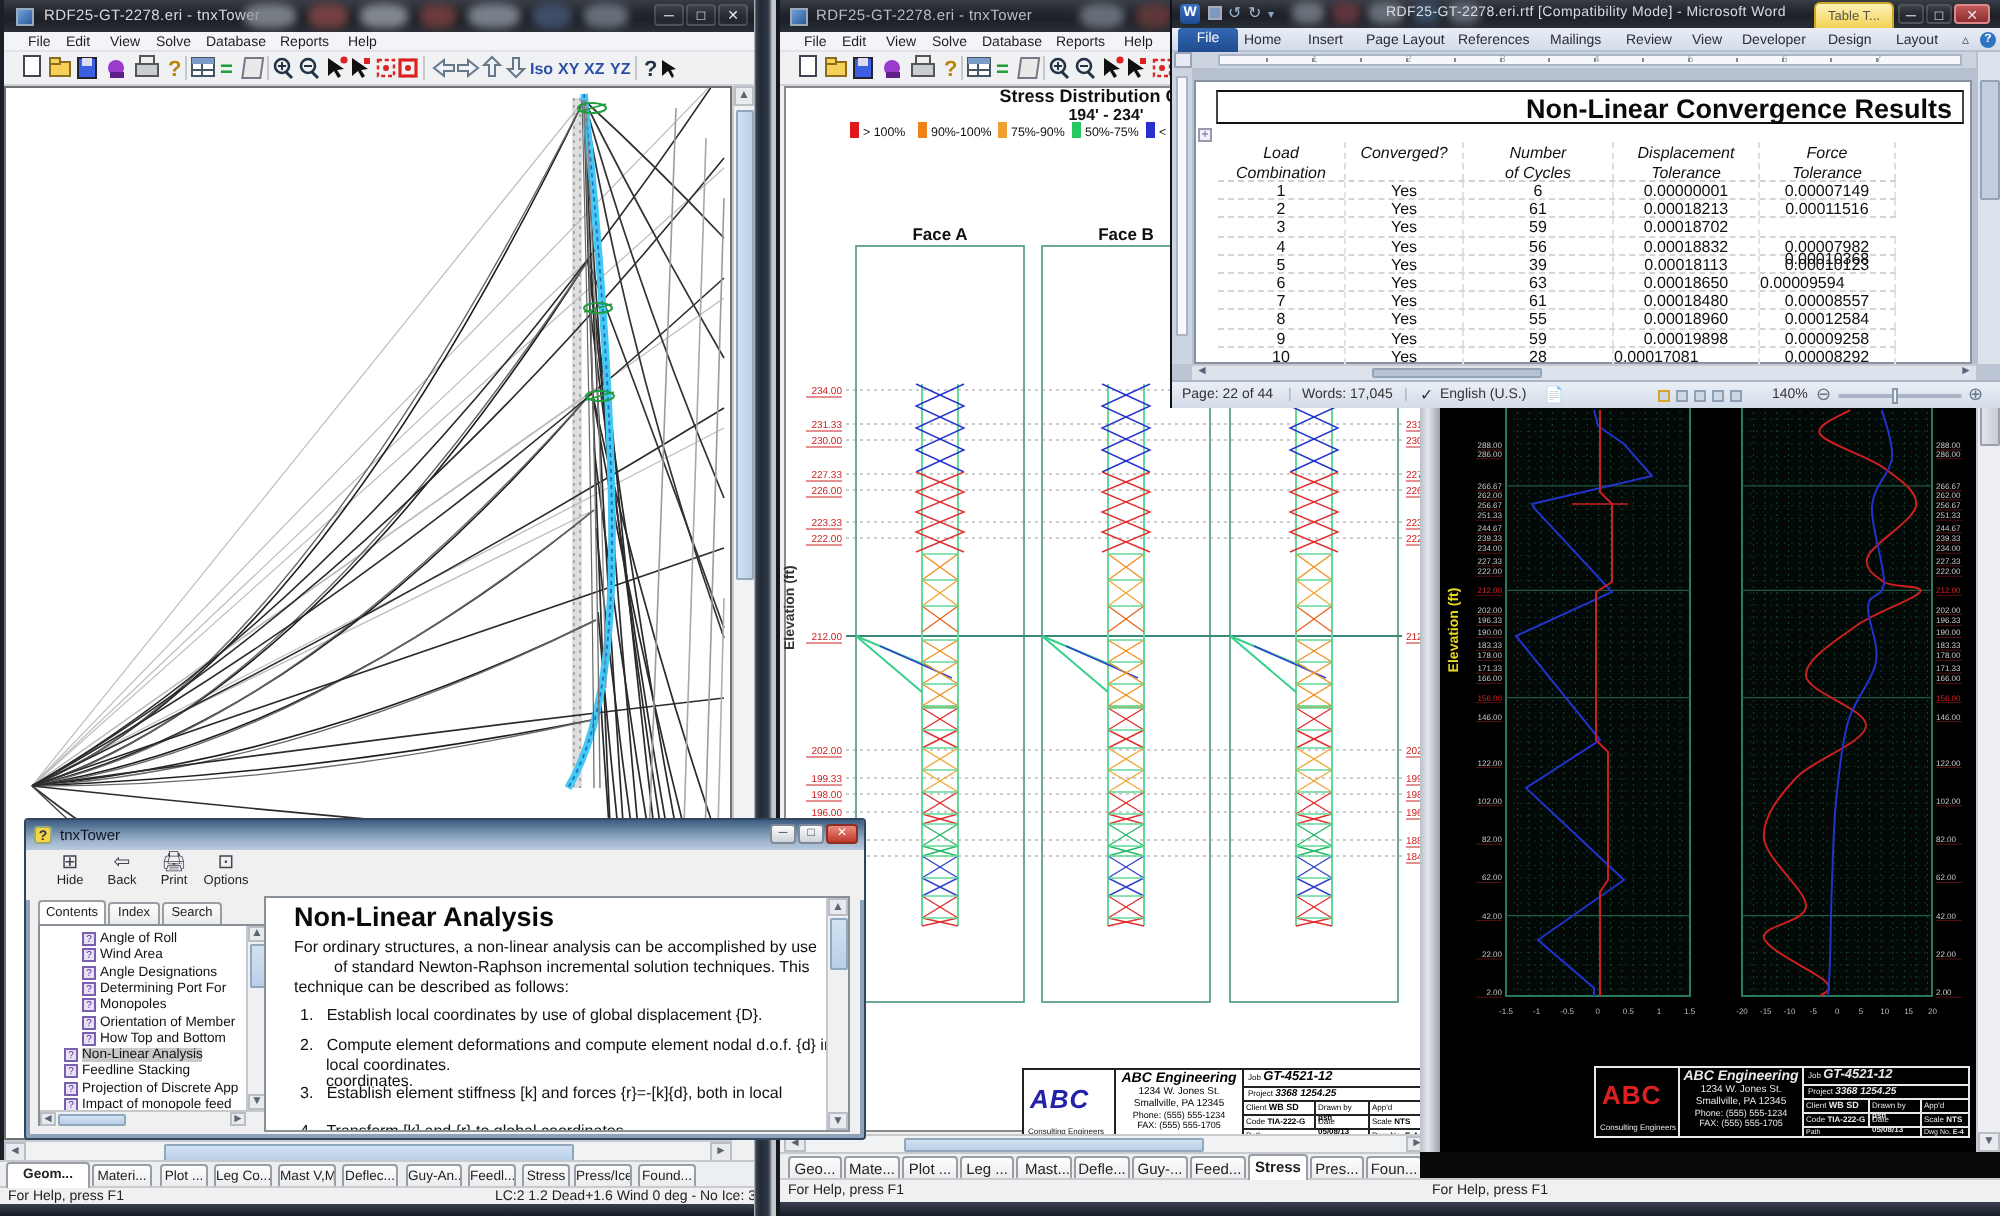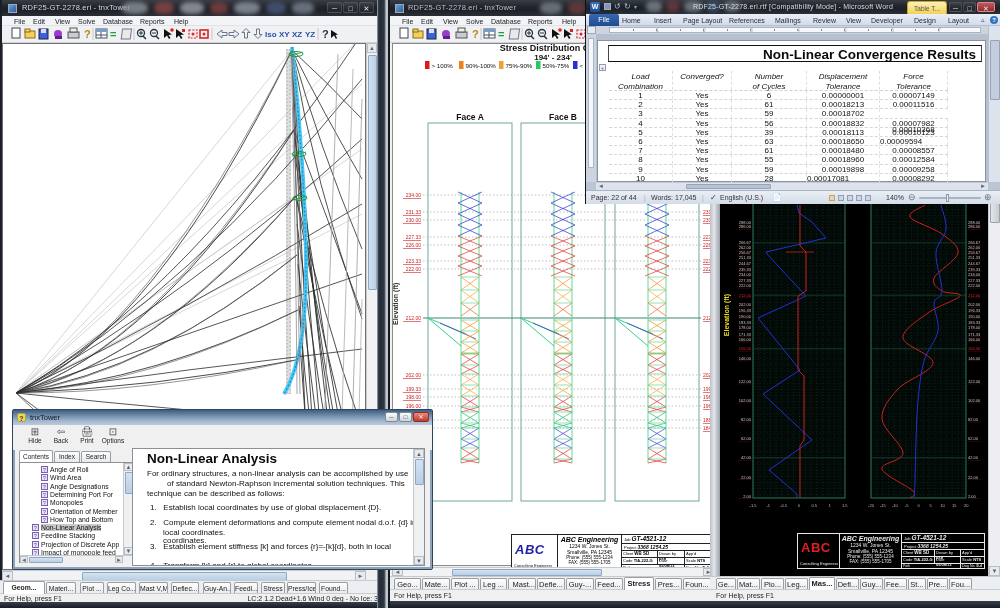--- a/index.html
+++ b/index.html
@@ -919,33 +919,20 @@
             <div style="width:33px;border-right:1px solid #e8e8e8;padding-left:1px;">Code <b>TIA-222-G</b></div>
             <div style="width:26px;border-right:1px solid #e8e8e8;padding-left:1px;">Date <b>05/08/13</b></div>
             <div style="padding-left:1px;">Scale <b>NTS</b></div>
           </div>
           <div style="height:5px;display:flex;font-size:3.5px;">
             <div style="width:59px;border-right:1px solid #e8e8e8;padding-left:1px;">Path</div>
             <div style="padding-left:1px;">Dwg No. <b>E-4</b></div>
           </div>
         </div>
       </div></div>
-    <div class="tabsrow" style="left:0;top:576px;width:290px;background:#eceff2;border-top:1px solid #c6c9ce;">
-      <div class="tab" style="left:6px;width:20px;">Ge...</div>
-      <div class="tab" style="left:27px;width:23px;">Mat...</div>
-      <div class="tab" style="left:51px;width:23px;">Plo...</div>
-      <div class="tab" style="left:75px;width:23px;">Leg...</div>
-      <div class="tab sel" style="left:99px;width:26px;">Mas...</div>
-      <div class="tab" style="left:126px;width:23px;">Defl...</div>
-      <div class="tab" style="left:150px;width:23px;">Guy...</div>
-      <div class="tab" style="left:174px;width:23px;">Fee...</div>
-      <div class="tab" style="left:198px;width:18px;">St...</div>
-      <div class="tab" style="left:217px;width:21px;">Pre...</div>
-      <div class="tab" style="left:239px;width:23px;">Fou...</div>
-    </div>
     <div class="sbar" style="left:0;top:589px;width:290px;height:12px;">
       <span class="abs" style="left:6px;top:2px;">For Help, press F1</span>
     </div>
     <div class="botdark" style="left:0;top:601px;width:290px;height:7px;"></div>
   </div>
 <div class="win" style="left:585px;top:0;width:415px;height:204px;background:#bcc5d3;z-index:30;border-left:1px solid #0e1218;">
     <div class="tbar" style="height:14px;">
       <div class="abs" style="left:4px;top:2px;width:10px;height:10px;background:linear-gradient(#3a6fc0,#1d4c94);border-radius:2px;color:#fff;font-size:7px;font-weight:bold;text-align:center;line-height:10px;">W</div>
       <div class="abs" style="left:18px;top:3px;width:7px;height:7px;background:#7e99c0;border:1px solid #aab;"></div>
       <span class="abs" style="left:28px;top:2px;font-size:8px;color:#9fb8d8;">↺</span>

